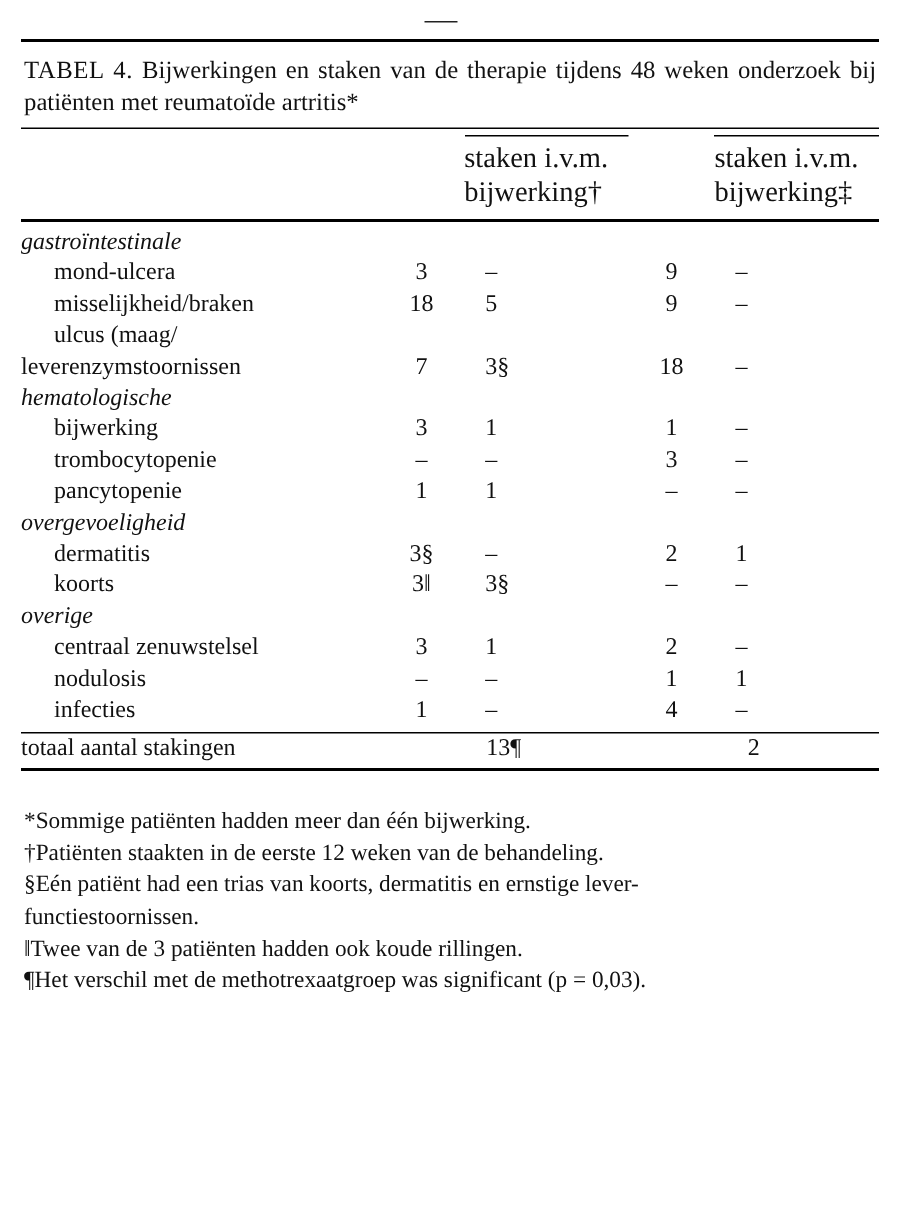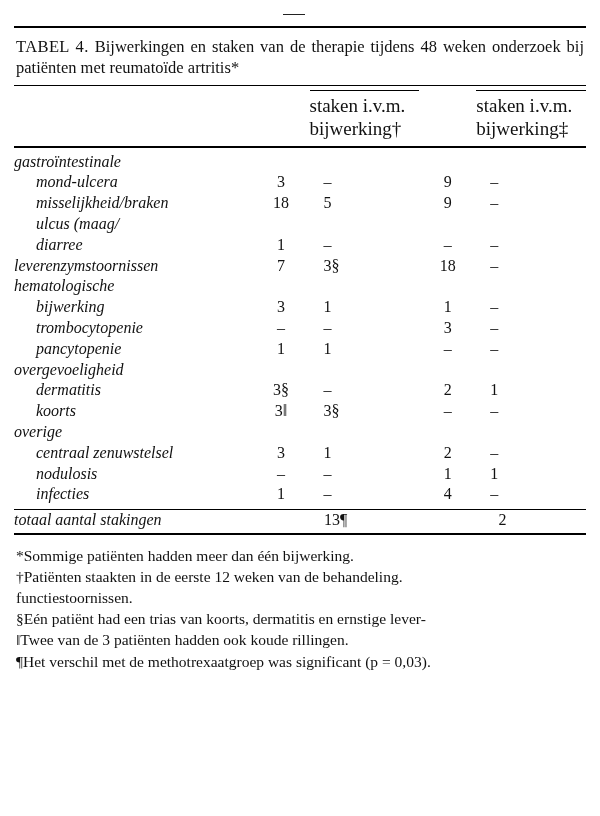--- a/index.html
+++ b/index.html
@@ -55,21 +55,21 @@
     border-collapse: collapse;
     font-size: 16px;
   }
   table.t td, table.t th {
     padding: 0;
     vertical-align: top;
     font-weight: normal;
     text-align: left;
   }
   
-  .c-label { width: 218px; font-style: italic; }
+  .c-label { width: 218px; }
   .c-a1 { width: 58px; text-align: center !important; }
   .c-a2 { width: 96px; text-align: left !important; }
   .c-m1 { width: 58px; text-align: center !important; }
   .c-m2 { width: 96px; text-align: left !important; }
 
   .hdr-row td { padding-top: 7px; padding-bottom: 2px; }
   .it { font-style: italic; }
   .grouphead {
     font-style: italic;
     font-size: 16px;
@@ -96,21 +96,21 @@
     padding-bottom: 4px;
     margin-top: 20px;
   }
   .subrule {
     height: 1px;
     background: #000;
   }
   .notes {
     font-size: 15.5px;
     line-height: 1.30;
-    margin-top: 11px;
+    margin-top: 24px;
     margin-left: 2px;
     margin-right: 2px;
   }
   .notes p {
     margin: 0 0 1px 0;
     text-indent: 0;
   }
   .notes p.hang {
     padding-left: 0;
   }
@@ -186,27 +186,20 @@
           <td class="c-a2" style="text-align: left; padding-left: 14px;">5</td>
           <td class="c-m1 num">9</td>
           <td class="c-m2" style="text-align: left; padding-left: 14px;">–</td>
         </tr>
         <tr class="body-row">
           <td class="c-label indent2">ulcus (maag/</td>
           <td class="c-a1 num"></td>
           <td class="c-a2" style="text-align: left; padding-left: 14px;"></td>
           <td class="c-m1 num"></td>
           <td class="c-m2" style="text-align: left; padding-left: 14px;"></td>
-        </tr>
-        <tr class="body-row">
-          <td class="c-label indent2">diarree</td>
-          <td class="c-a1 num">1</td>
-          <td class="c-a2" style="text-align: left; padding-left: 14px;">–</td>
-          <td class="c-m1 num">–</td>
-          <td class="c-m2" style="text-align: left; padding-left: 14px;">–</td>
         </tr>
         <tr class="body-row">
           <td class="c-label indent1">leverenzymstoornissen</td>
           <td class="c-a1 num">7</td>
           <td class="c-a2" style="text-align: left; padding-left: 14px;">3§</td>
           <td class="c-m1 num">18</td>
           <td class="c-m2" style="text-align: left; padding-left: 14px;">–</td>
         </tr>
         <tr class="body-row">
           <td class="c-label indent1 grouphead">hematologische</td>
@@ -298,19 +291,19 @@
       <td class="c-m1" colspan="2" style="text-align:center !important">2</td>
     </tr>
   </tbody>
     </table>
 
   <div class="rule" style="margin-top:2px"></div>
 
   <div class="notes">
     <p class="hang">*Sommige patiënten hadden meer dan één bijwerking.</p>
     <p class="hang">†Patiënten staakten in de eerste 12 weken van de behandeling.</p>
+    <p class="hang">§Eén patiënt had een trias van koorts, dermatitis en ernstige lever-</p>
     <p class="hang">functiestoornissen.</p>
-    <p class="hang">§Eén patiënt had een trias van koorts, dermatitis en ernstige lever-</p>
     <p class="hang">‖Twee van de 3 patiënten hadden ook koude rillingen.</p>
     <p class="hang">¶Het verschil met de methotrexaatgroep was significant (p = 0,03).</p>
   </div>
 
 </div>
 
 </body></html>

